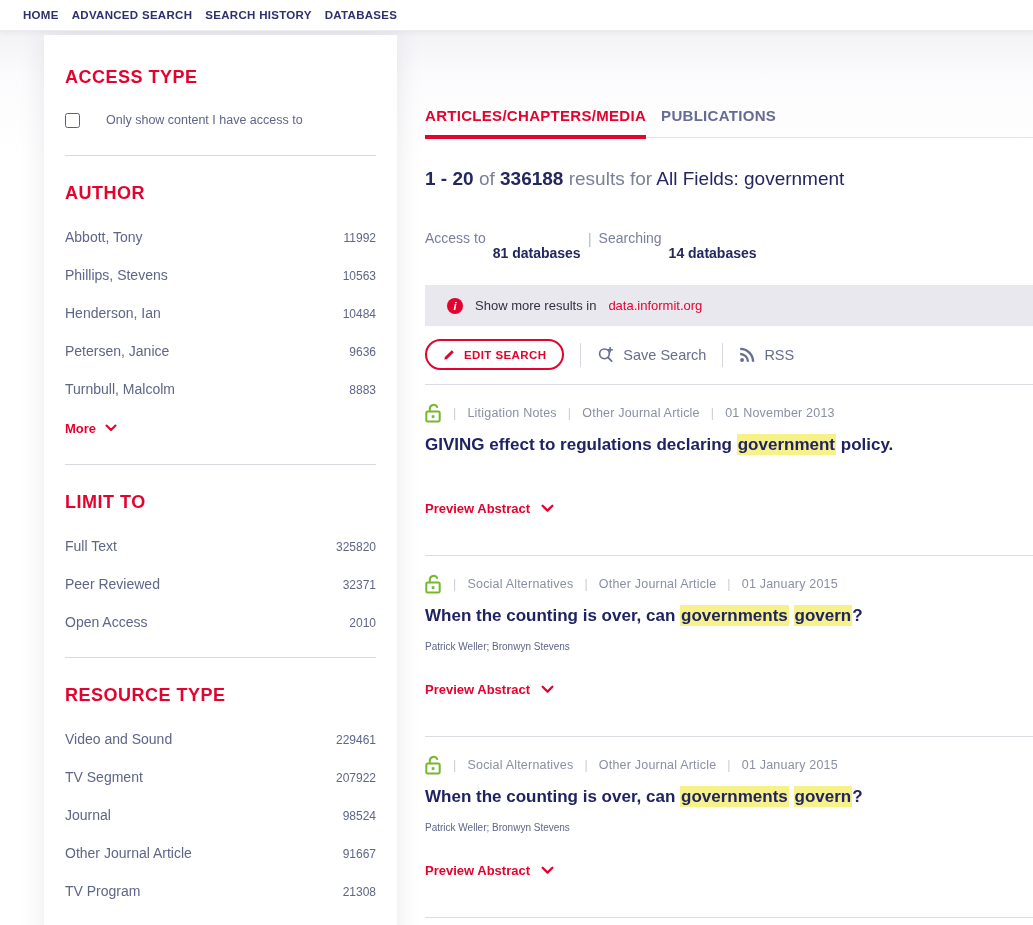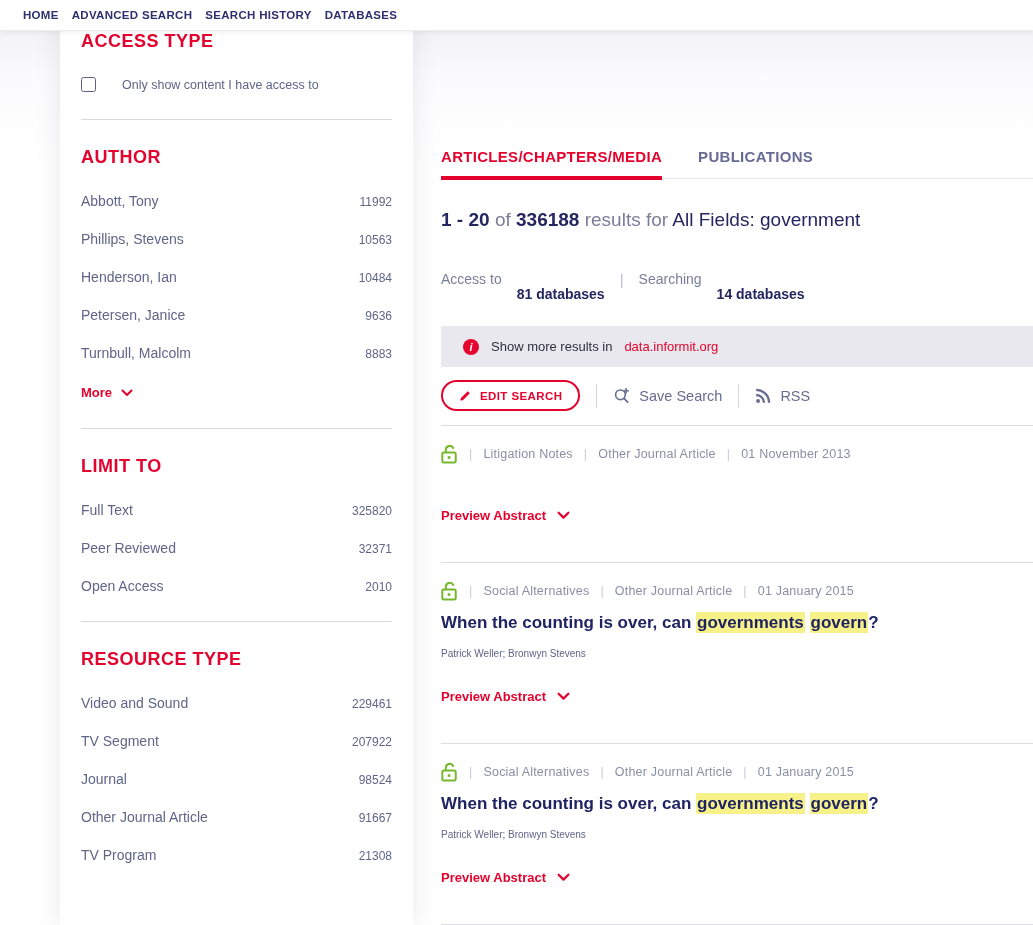--- a/index.html
+++ b/index.html
@@ -16,49 +16,49 @@
   }
   *{box-sizing:border-box;margin:0;padding:0;}
   html,body{width:1033px;height:925px;overflow:hidden;}
   body{font-family:"Liberation Sans",sans-serif;background:#fff;}
 
   
   .topnav{height:31px;display:flex;align-items:center;gap:13px;padding-left:23px;background:#fff;
           border-bottom:1px solid #ececf0;box-shadow:0 2px 5px rgba(0,0,0,.05);position:relative;z-index:5;}
   .topnav a{font-size:11.5px;font-weight:700;letter-spacing:.3px;color:var(--nav-link);text-decoration:none;cursor:pointer;}
 
-  .page{display:flex;align-items:flex-end;height:894px;padding:39px 0 0 60px;
+  .page{display:flex;align-items:center;height:894px;padding:39px 0 0 44px;
         background:linear-gradient(180deg,#f3f3f6 0%,#fbfbfd 45px,#ffffff 130px);}
 
   
   .card{width:353px;min-width:353px;background:#fff;box-shadow:0 2px 24px rgba(40,40,70,.10);
         padding:32px 21px 40px;}
   .sec-title{color:var(--red);font-size:18px;font-weight:800;letter-spacing:.5px;margin-bottom:25px;}
   .checkbox-row{display:flex;align-items:center;gap:26px;cursor:pointer;}
   .checkbox{width:15px;height:15px;border:1.5px solid #5a6080;border-radius:2.5px;background:#fff;flex:none;}
   .checkbox-label{font-size:12.5px;color:var(--grayblue);}
   .sdivider{border-top:1px solid #d8d8e0;margin:27px 0;}
   .facet{display:flex;justify-content:space-between;align-items:baseline;margin-bottom:22px;cursor:pointer;}
   .facet-label{font-size:14px;color:var(--grayblue);}
   .facet-count{font-size:12px;color:var(--grayblue);margin-left:20px;}
   .more{display:inline-flex;align-items:center;gap:9px;color:var(--red);font-size:13px;font-weight:700;cursor:pointer;margin-top:2px;}
 
   
   .main{flex:1;padding:30px 0 0 28px;}
-  .tabs{display:flex;gap:36px;border-bottom:1px solid #e4e4ec;}
+  .tabs{display:flex;gap:15px;border-bottom:1px solid #e4e4ec;}
   .tab{font-size:15px;font-weight:800;letter-spacing:.3px;padding-bottom:13px;position:relative;cursor:pointer;}
   .tab.active{color:var(--red);}
   .tab.active::after{content:"";position:absolute;left:0;right:0;bottom:-2px;height:4px;background:var(--red);}
   .tab.inactive{color:#666b94;}
 
   .summary{margin-top:30px;font-size:19px;color:var(--soft);}
   .summary .b{color:var(--navy);font-weight:700;}
   .summary .q{color:var(--navy);}
 
-  .accessline{margin-top:25px;font-size:14px;color:var(--soft);display:flex;align-items:center;gap:15px;}
+  .accessline{margin-top:25px;font-size:14px;color:var(--soft);display:flex;align-items:center;gap:7px;}
   .accessline .b{color:var(--navy);font-weight:700;margin-top:30px;}
   .accessline .vpipe{color:#b9bdcc;font-size:15px;}
 
   .notice{margin-top:24px;height:41px;background:#e9e8ee;display:flex;align-items:center;gap:12px;padding-left:22px;font-size:13px;color:#30303f;}
   .info-icon{width:16px;height:16px;border-radius:50%;background:var(--red);color:#fff;font-size:11px;font-weight:700;
              display:flex;align-items:center;justify-content:center;font-style:italic;flex:none;}
   .notice a{color:var(--red);text-decoration:none;cursor:pointer;}
 
   .actions{margin-top:13px;display:flex;align-items:center;gap:16px;}
   .edit-btn{display:inline-flex;align-items:center;gap:8px;border:2px solid var(--red);border-radius:17px;
@@ -234,20 +234,21 @@
           <rect x="6.7" y="12.2" width="2.7" height="2.7" fill="#74b82c"></rect>
           <path d="M4.8 8.2 V5.6 a3.9 3.9 0 0 1 7.4 -1.6" fill="none" stroke="#74b82c" stroke-width="2" stroke-linecap="round"></path>
         </svg>
         <span class="pipe">|</span>
         <span>Litigation Notes</span>
         <span class="pipe">|</span>
         <span>Other Journal Article</span>
         <span class="pipe">|</span>
         <span>01 November 2013</span>
       </div>
+      <h2 class="title"><span>GIVING effect to regulations declaring </span><span class="hl">government</span><span> policy.</span></h2>
       <div class="preview">
         <span>Preview Abstract</span>
         <svg width="13" height="9" viewBox="0 0 12 8">
             <path d="M1.5 1.5 L6 6 L10.5 1.5" fill="none" stroke="#e4032e" stroke-width="2.1" stroke-linecap="round" stroke-linejoin="round"></path>
           </svg>
       </div>
       <div class="rdivider"></div>
     </article>
 
     <article class="result">

